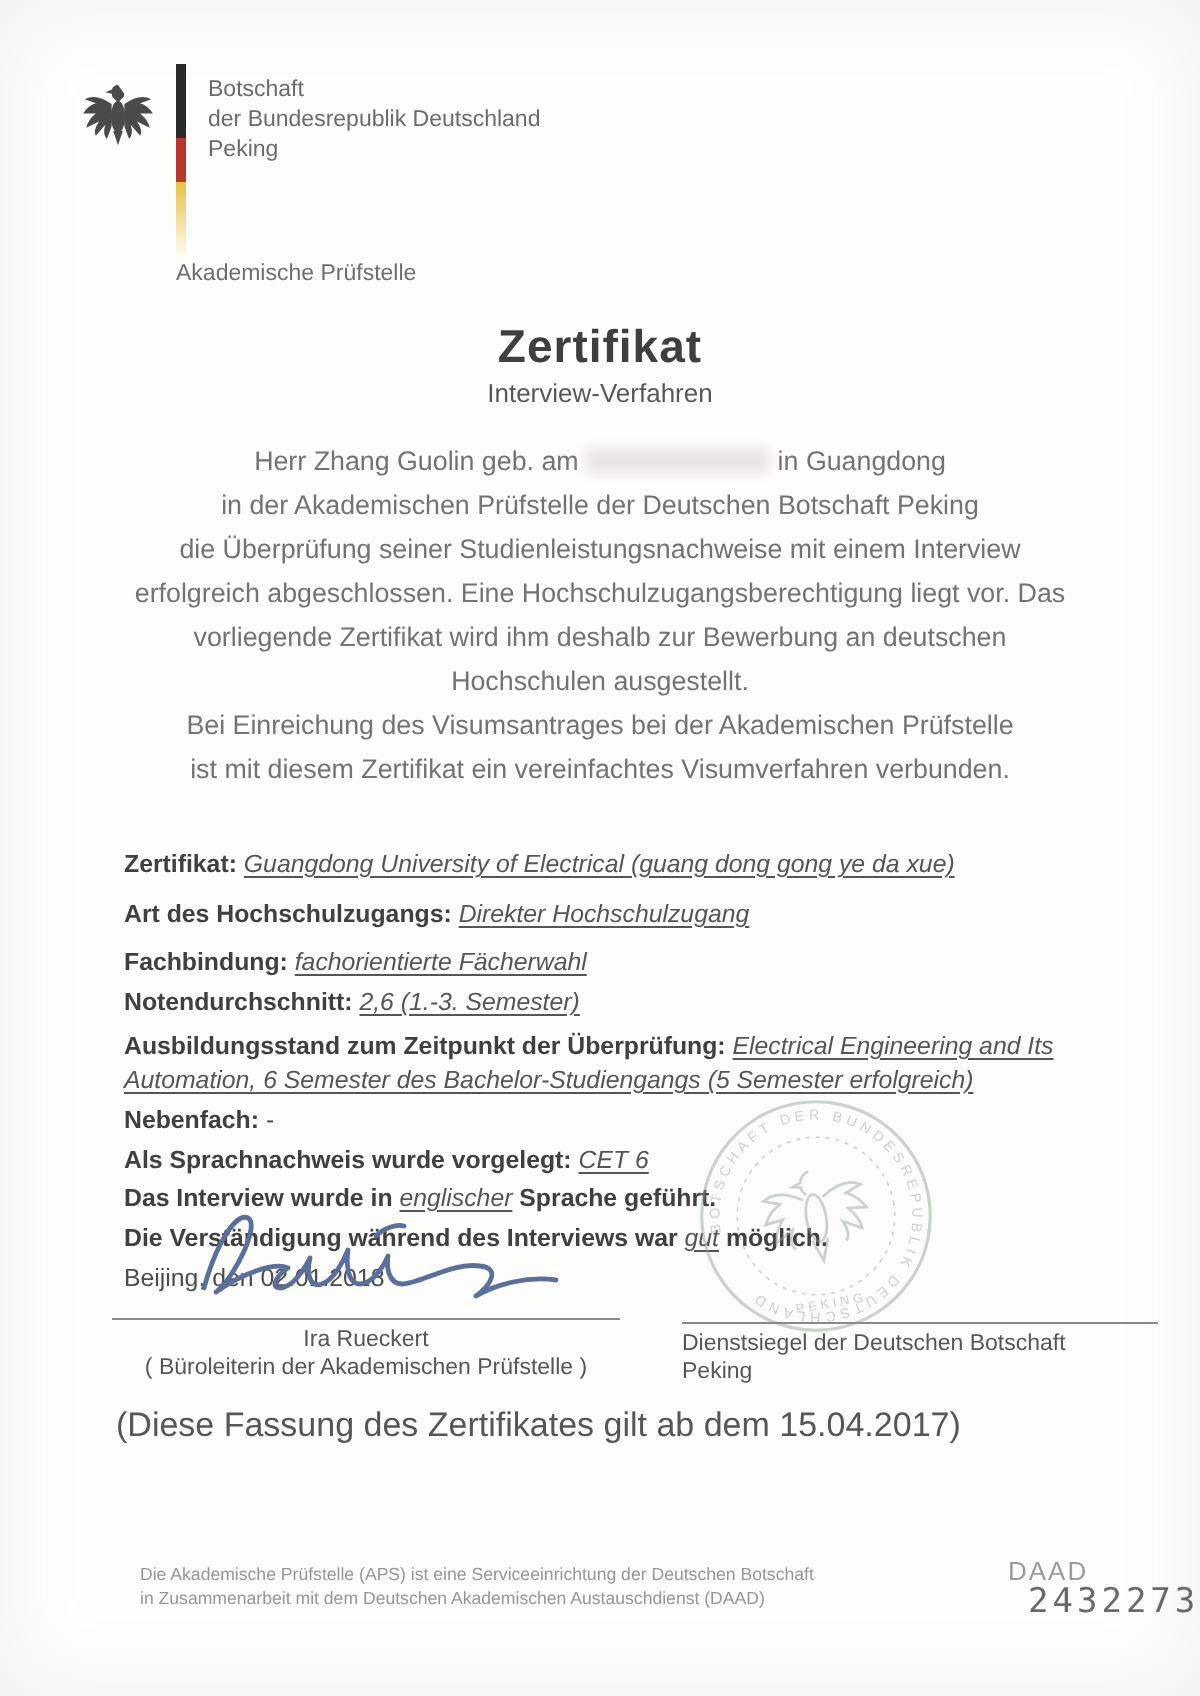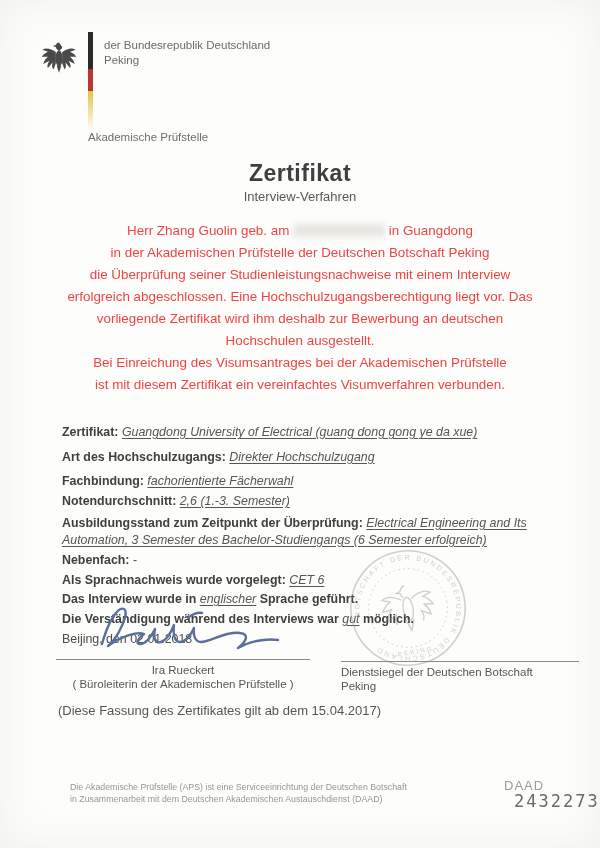--- a/index.html
+++ b/index.html
@@ -26,21 +26,21 @@
   .org-text{margin-left:11px;margin-top:6px;font-size:11.5px;line-height:15px;color:#6b6b6b;}
   .dept{position:absolute;left:88px;top:131px;font-size:11.5px;color:#6e6e6e;}
   
   .title-block{position:absolute;left:0;top:160px;width:100%;text-align:center;}
   .title-main{font-size:23px;font-weight:bold;color:#3f3f3f;letter-spacing:.5px;}
   .title-sub{font-size:13px;color:#585858;margin-top:2px;}
   
   .intro{
     position:absolute;left:0;top:220px;width:100%;
     padding:0 38px;box-sizing:border-box;
-    text-align:center;font-size:13.4px;line-height:22px;color:#ef4444;
+    text-align:center;font-size:13.4px;line-height:22px;color:#737373;
   }
   .redacted{
     display:inline-block;height:13px;border-radius:2px;
     background:#e8e5e1;filter:blur(3px);
     vertical-align:-2px;
   }
   .redacted.r1{width:92px;}
   .redacted.r2{width:64px;}
   
   .fields{position:absolute;left:62px;top:424px;width:512px;font-size:12.4px;line-height:17px;color:#4c4c4c;}
@@ -51,21 +51,21 @@
   .mb8{margin-bottom:8px;} .mb7{margin-bottom:7px;} .mb5{margin-bottom:5px;}
   .mb3{margin-bottom:3px;} .mb2{margin-bottom:2px;} .mb1{margin-bottom:3px;}
   
   .stamp{position:absolute;left:344px;top:544px;width:128px;height:128px;transform:rotate(-10deg);opacity:.45;}
   
   .sig-script{position:absolute;left:88px;top:598px;width:235px;height:64px;}
   .sig-line-left{position:absolute;left:56px;top:659px;width:254px;border-top:1.2px solid #8a8a8a;}
   .sig-name-block{position:absolute;left:56px;top:663px;width:254px;text-align:center;font-size:11.5px;line-height:14px;color:#565656;}
   .sig-line-right{position:absolute;left:341px;top:661px;width:238px;border-top:1.2px solid #8a8a8a;}
   .seal-caption{position:absolute;left:341px;top:665px;width:238px;font-size:11.5px;line-height:14px;color:#565656;}
-  .validity{position:absolute;left:58px;top:703px;font-size:13px;color:#565656;}
+  .validity{position:absolute;left:58px;top:703px;font-size:17px;color:#565656;}
   
   .footer-note{position:absolute;left:70px;top:782px;font-size:8.8px;line-height:11.5px;color:#969696;}
   .daad{position:absolute;left:504px;top:778px;font-size:13px;letter-spacing:1px;color:#9b9b9b;}
   .serial{position:absolute;left:514px;top:791px;font-family:"DejaVu Sans Mono",monospace;font-size:17px;letter-spacing:2px;color:#6a6a6a;}
 </style>
 </head>
 <body>
 
 <div class="page">
 
@@ -74,20 +74,21 @@
       <g fill="#4a4a4a">
         <path d="M24 7 q-3 0 -4 3 l-4 1.5 4 1 q0 2 1.5 3 L24 18 l2.5 -2.5 q1.5 -1 1.5 -3 z"></path>
         <ellipse cx="24" cy="27" rx="4.5" ry="10"></ellipse>
         <path d="M20 19 Q10 12 3 16 L10 18.5 Q5 20 2 25 L10 25 Q5 29 4 34 L12 30 Q8 36 10 39 L16 32 Q14 38 17 41 L20 33 Z"></path>
         <path d="M28 19 Q38 12 45 16 L38 18.5 Q43 20 46 25 L38 25 Q43 29 44 34 L36 30 Q40 36 38 39 L32 32 Q34 38 31 41 L28 33 Z"></path>
         <path d="M21 36 L24 45 L27 36 Z"></path>
       </g>
     </svg>
     <div class="flag-stripe"></div>
     <div class="org-text">
+      <div>Botschaft</div>
       <div>der Bundesrepublik Deutschland</div>
       <div>Peking</div>
     </div>
   </div>
 
   <div class="dept">Akademische Prüfstelle</div>
 
   <div class="title-block">
     <div class="title-main">Zertifikat</div>
     <div class="title-sub">Interview-Verfahren</div>
@@ -120,21 +121,21 @@
     <div class="frow mb1">
       <span class="lbl">Fachbindung:</span>
       <span class="val">fachorientierte Fächerwahl</span>
     </div>
     <div class="frow mb5">
       <span class="lbl">Notendurchschnitt:</span>
       <span class="val">2,6 (1.-3. Semester)</span>
     </div>
     <div class="frow mb3">
       <span class="lbl">Ausbildungsstand zum Zeitpunkt der Überprüfung:</span>
-      <span class="val">Electrical Engineering and Its Automation, 3 Semester des Bachelor-Studiengangs (6 Semester erfolgreich)</span>
+      <span class="val">Electrical Engineering and Its Automation, 6 Semester des Bachelor-Studiengangs (5 Semester erfolgreich)</span>
     </div>
     <div class="frow mb3">
       <span class="lbl">Nebenfach:</span>
       <span class="plain">-</span>
     </div>
     <div class="frow mb2">
       <span class="lbl">Als Sprachnachweis wurde vorgelegt:</span>
       <span class="val">CET 6</span>
     </div>
     <div class="frow mb3">

